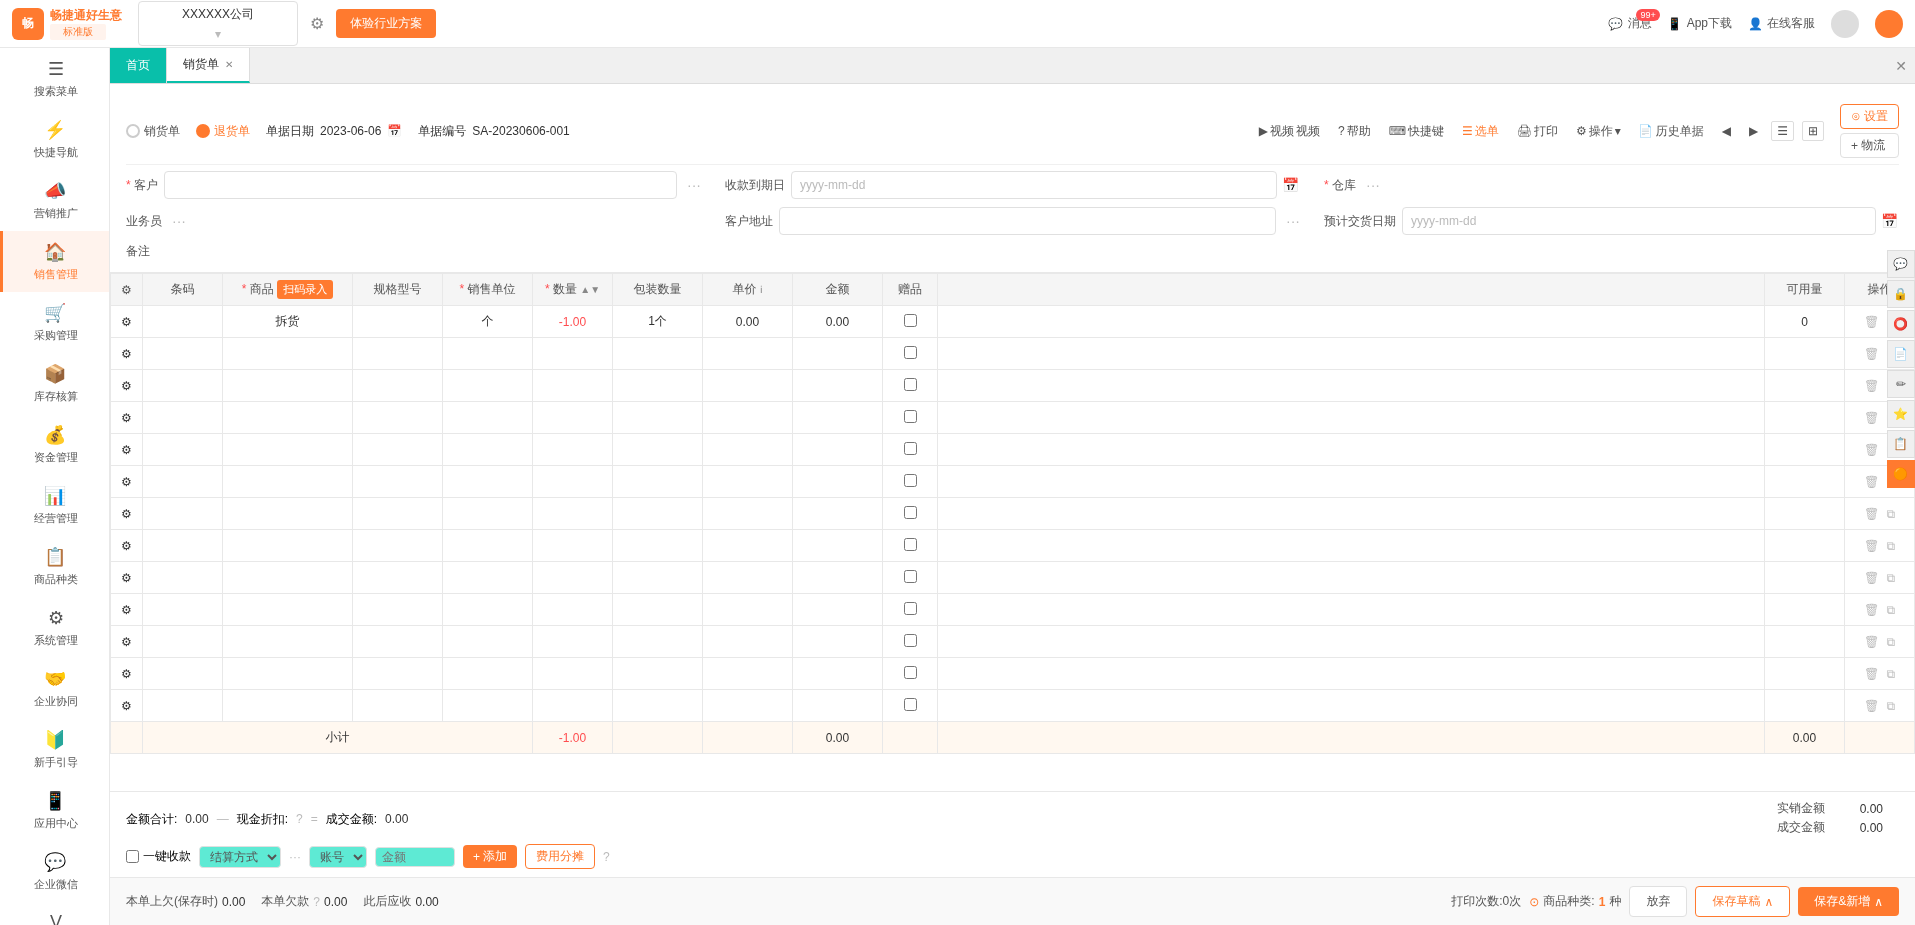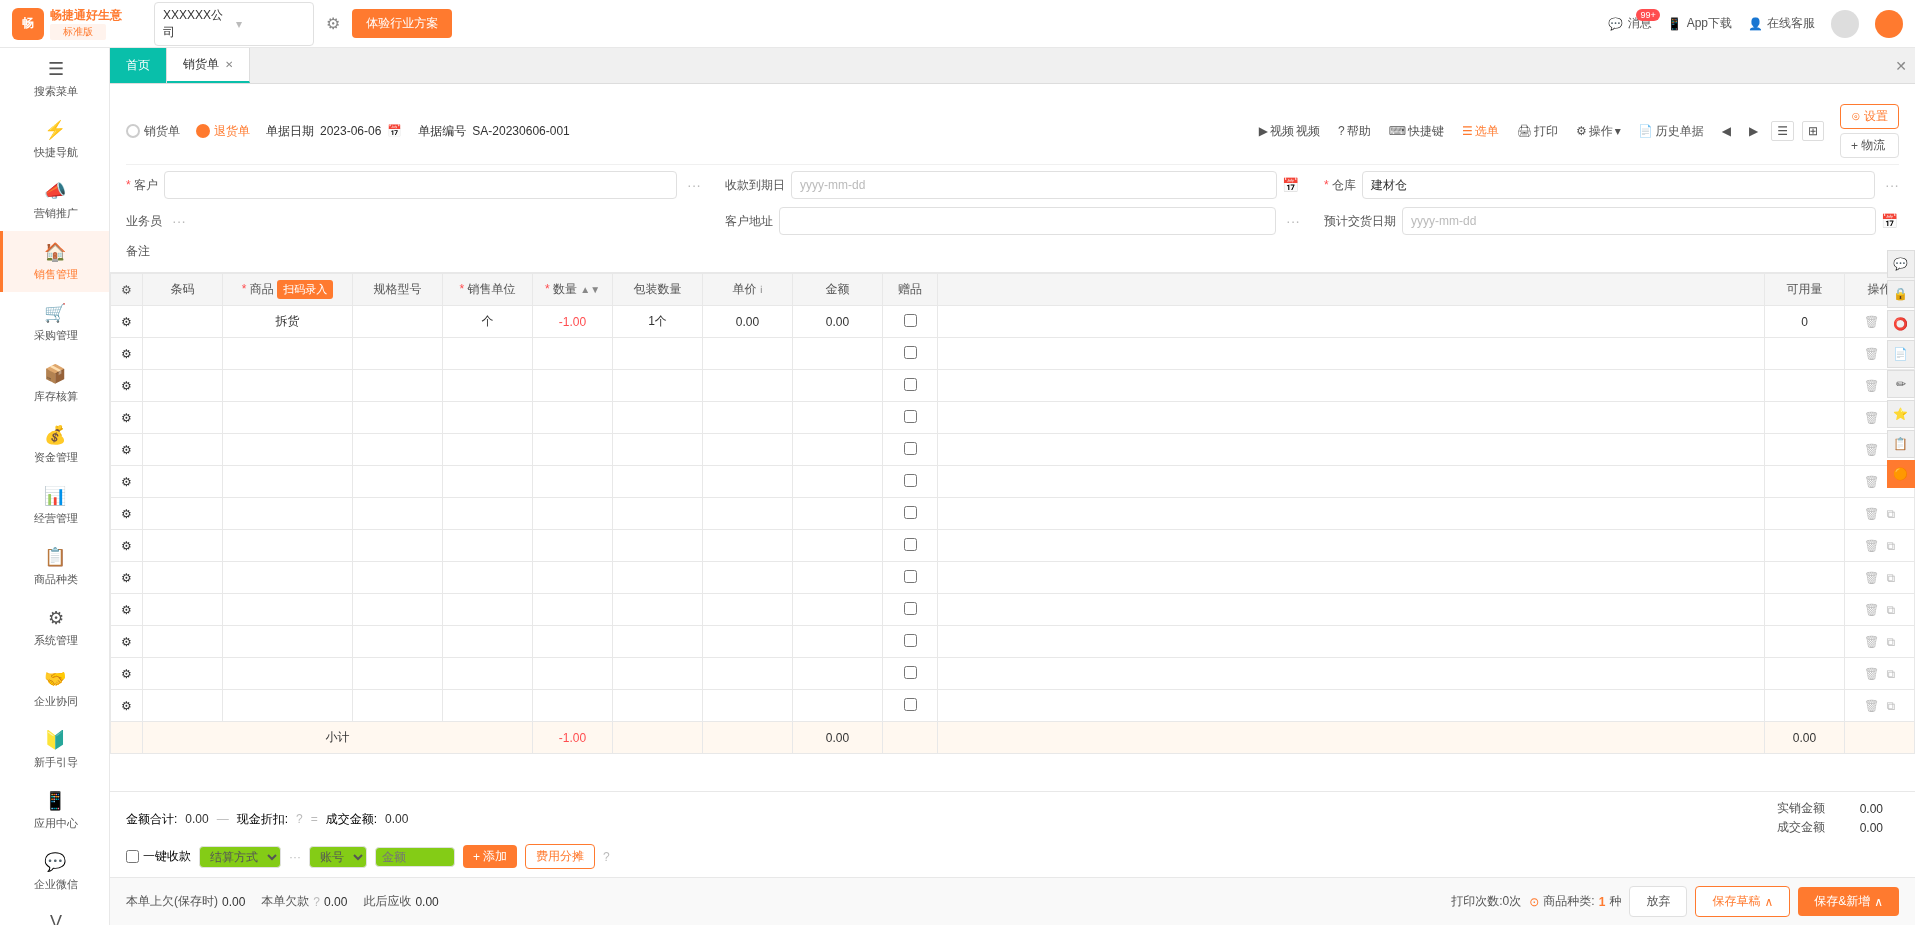--- a/index.html
+++ b/index.html
@@ -119,21 +119,21 @@
     .checkbox-cell input[type="checkbox"] { width: 13px; height: 13px; }
 
     
     .footer-bar {
       background: #fff; border-top: 1px solid #e8e8e8; padding: 8px 16px;
     }
     .footer-row1 { display: flex; align-items: center; gap: 8px; margin-bottom: 6px; }
     .footer-row2 { display: flex; align-items: center; gap: 8px; }
     .footer-checkbox { display: flex; align-items: center; gap: 4px; }
     .footer-select {
-      border: 1px solid #e0e0e0; border-radius: 4px; padding: 2px 6px; color: #555; background: #84cc16;
+      border: 1px solid #e0e0e0; border-radius: 4px; padding: 2px 6px; color: #555; background: #5eead4;
     }
     .add-btn {
       background: #ff7a2f; color: #fff; border: none; border-radius: 4px;
       padding: 3px 10px; cursor: pointer; display: flex; align-items: center; gap: 3px;
     }
     .expense-btn {
       background: #fff; border: 1px solid #ff7a2f; color: #ff7a2f; border-radius: 4px;
       padding: 3px 10px; cursor: pointer;
     }
     .footer-help { color: #bbb; cursor: pointer; }
@@ -193,21 +193,21 @@
   <div class="logo-area">
     <div class="logo-icon">
       <span>畅</span>
     </div>
     <div>
       <div style="font-size:12px;font-weight:bold;color:#ff7a2f;">畅捷通好生意</div>
       <div style="font-size:10px;color:#ff7a2f;background:#fff3ed;padding:1px 13px;border-radius:2px;display:inline-block;">标准版</div>
     </div>
   </div>
 
-  <div class="company-select" style="margin-left:24px;">
+  <div class="company-select" style="margin-left:8px;flex-direction:column;">
     <span>XXXXXX公司</span>
     <span style="color:#bbb;">▾</span>
   </div>
   <div style="cursor:pointer;color:#888;font-size:16px;padding:4px;">⚙</div>
 
   <button class="trial-btn">体验行业方案</button>
 
   <div class="top-right">
     <div class="top-right-item">
       <span>💬</span>
@@ -391,23 +391,20 @@
           <div class="form-input placeholder" style="min-width:160px;height:28px;">
             <span style="color:#bbb;">yyyy-mm-dd</span>
           </div>
           <span style="color:#ff7a2f;cursor:pointer;font-size:14px;">📅</span>
         </div>
         <div class="form-field">
           <label>
             <span class="required">*</span>
             <span>仓库</span>
           </label>
-          <div class="form-input" style="min-width:160px;height:28px;">
-            <span>建材仓</span>
-          </div>
           <span class="dots-btn">···</span>
         </div>
       </div>
 
       <div class="form-row">
         <div class="form-field">
           <label>业务员</label>
           <span class="dots-btn">···</span>
         </div>
         <div class="form-field">

